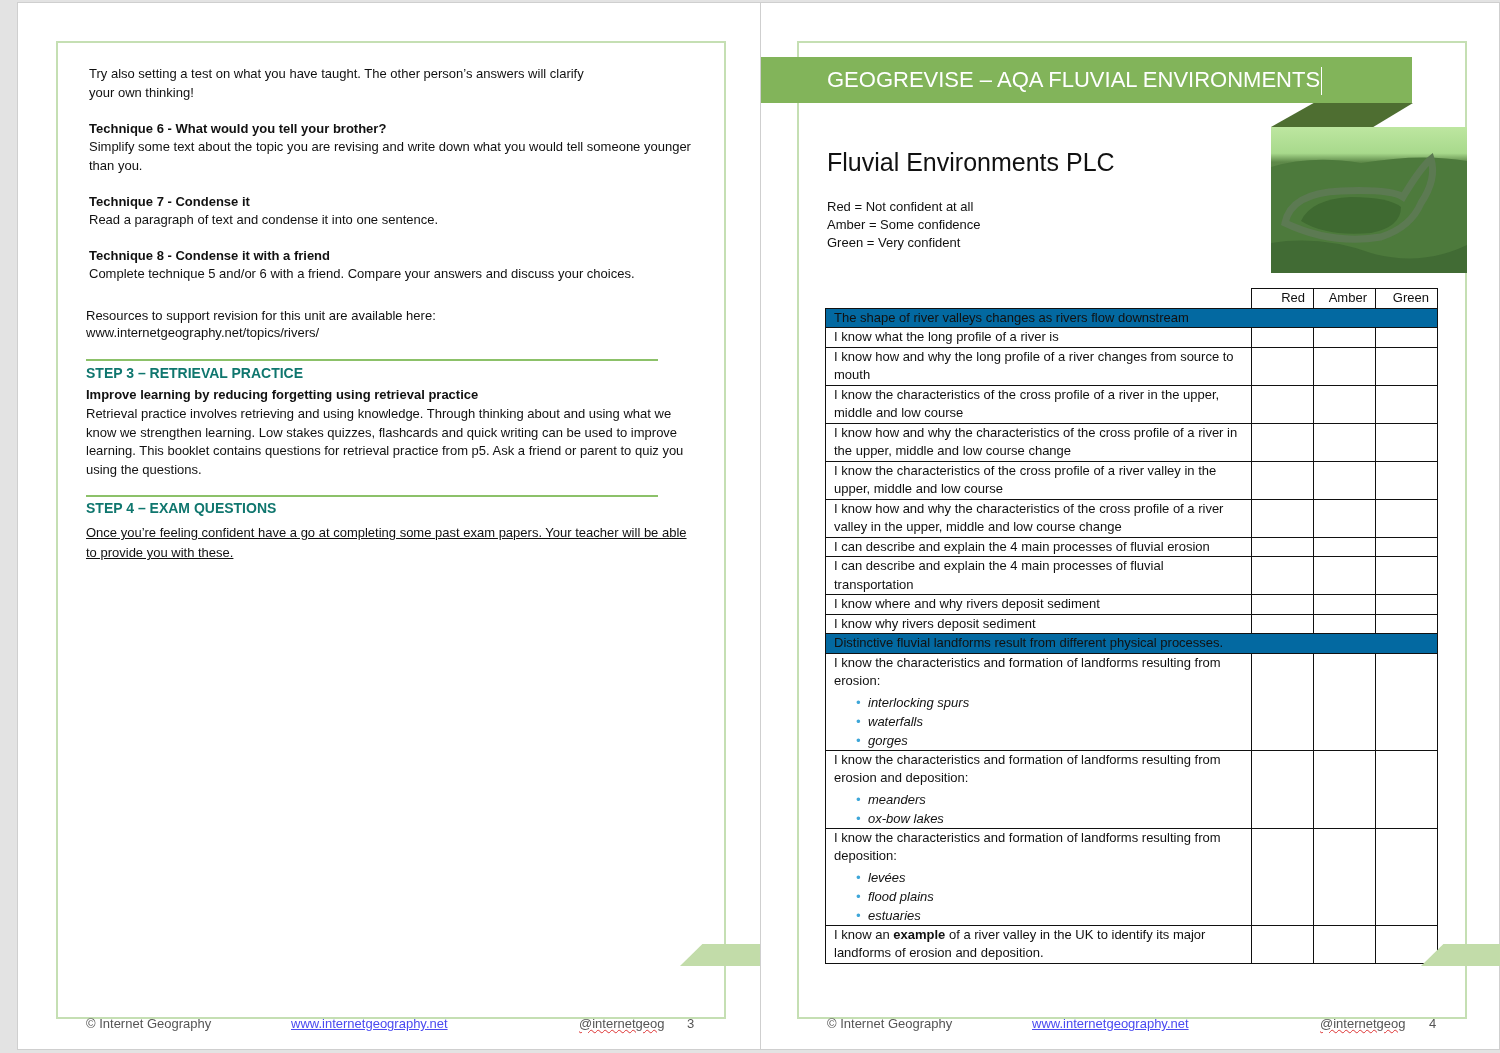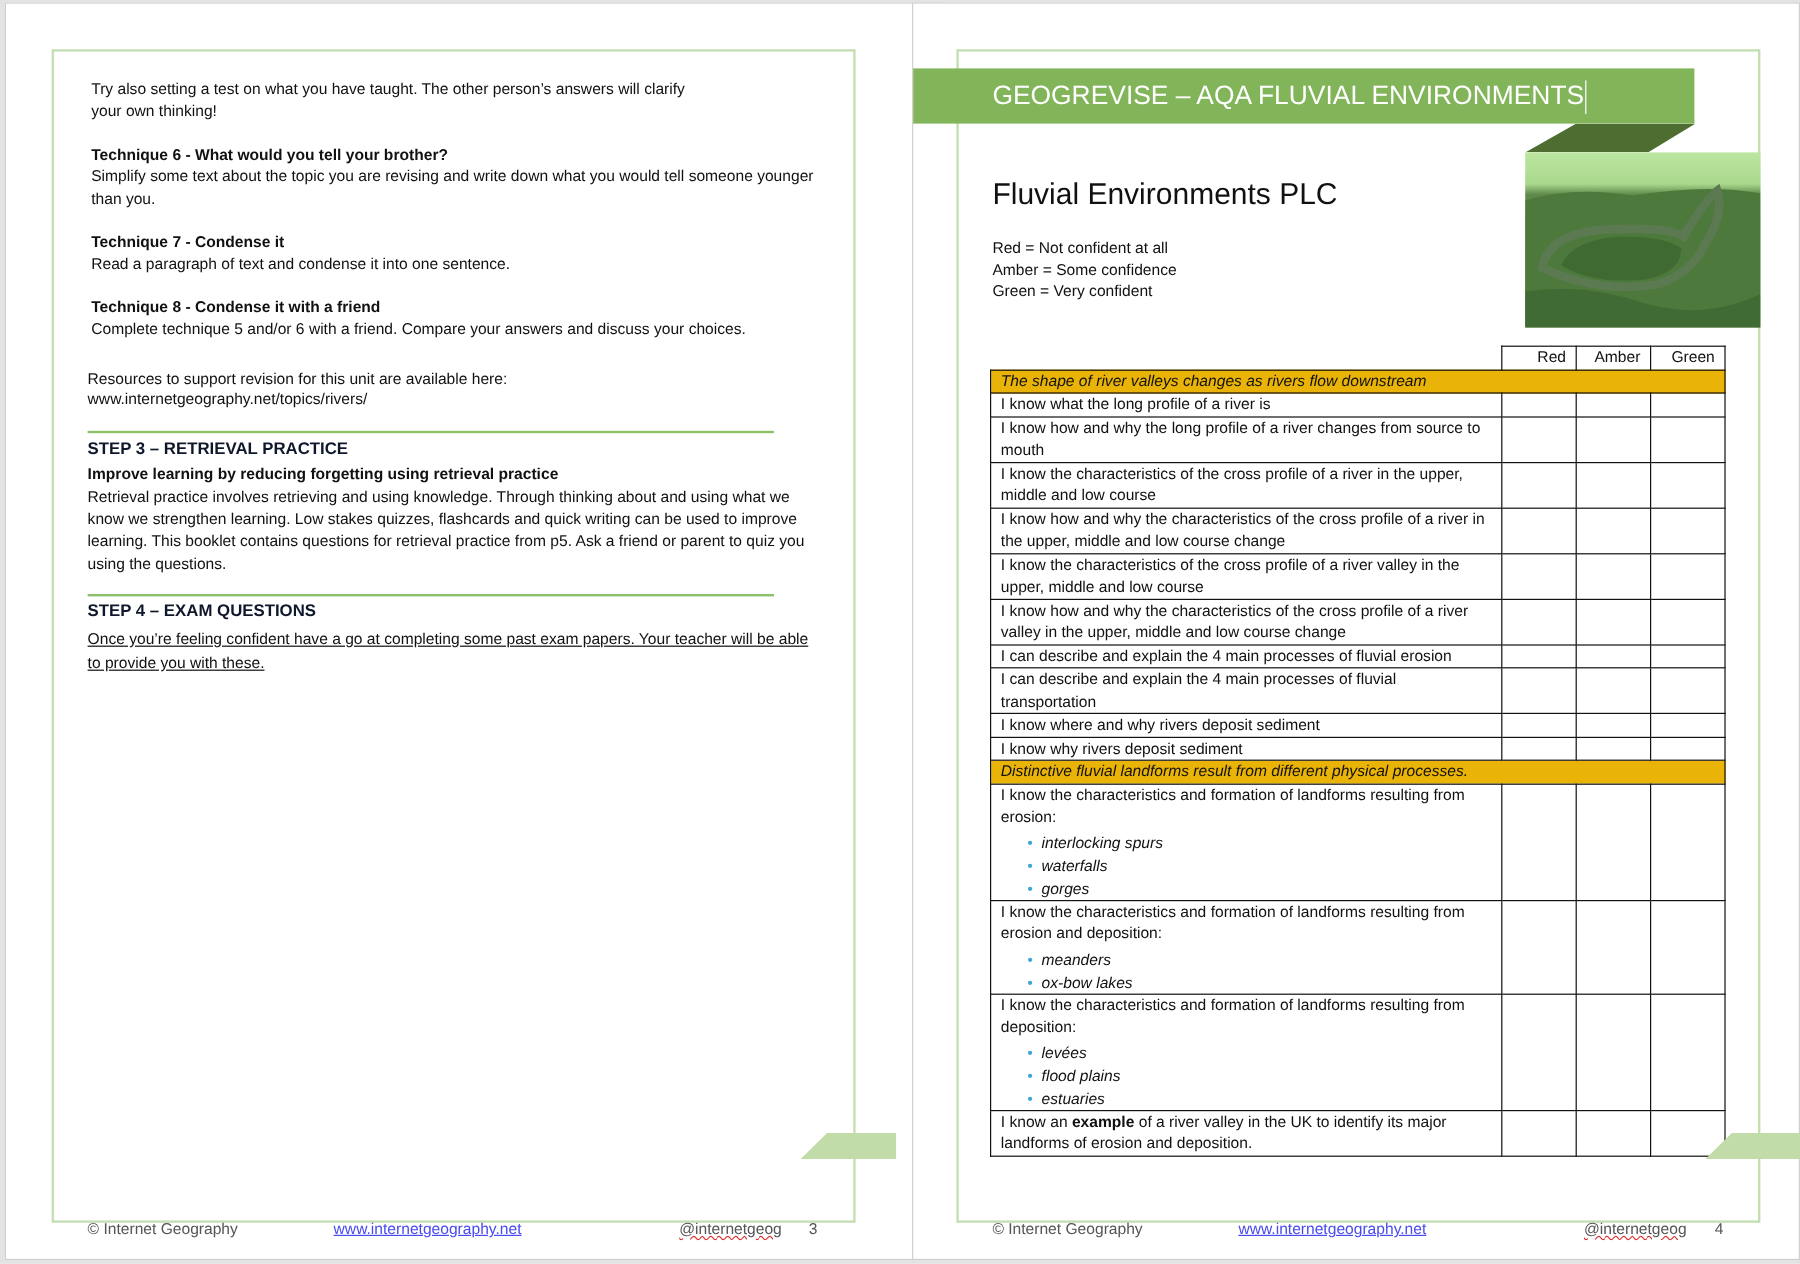--- a/index.html
+++ b/index.html
@@ -1,45 +1,45 @@
 <!DOCTYPE html>
 <html><head>
 <meta charset="utf-8">
 <style>
   * { box-sizing: border-box; margin: 0; padding: 0; }
   html, body { width: 1500px; height: 1053px; overflow: hidden; background: #e3e3e3; }
   body { position: relative; font-family: "Liberation Sans", sans-serif; color: #111; }
   .page { position: absolute; top: 2px; background: #fff; height: 1048px; border: 1px solid #cfcfcf; }
-  .page.left { left: 4px; width: 784px; }
+  .page.left { left: 17px; width: 784px; }
   .page.right { left: 760px; width: 740px; padding-left: 12px; }
   .frame { position: absolute; border: 2px solid #c5dfb3; }
   .left .frame { left: 38px; top: 38px; width: 670px; height: 978px; }
   .right .frame { left: 36px; top: 38px; width: 670px; height: 978px; }
   .txt { position: absolute; font-size: 13px; line-height: 18.5px; }
   .b { font-weight: bold; }
   .step-rule { position: absolute; height: 2px; background: #8cc169; }
-  .step-head { position: absolute; color: #0f172a; font-weight: bold; font-size: 14px; }
+  .step-head { position: absolute; color: #0f766e; font-weight: bold; font-size: 14px; }
   .corner { position: absolute; width: 80px; height: 22px; background: #c2dca9; clip-path: polygon(28% 0,100% 0,100% 100%,0 100%); }
   .footer { position: absolute; top: 1013px; font-size: 13px; color: #555; }
   .footer a { color: #4a4af0; text-decoration: underline; }
   .squig { text-decoration: underline wavy #d33; text-decoration-thickness: 1px; }
   .banner { position: absolute; left: 0; top: 54px; width: 651px; height: 46px; background: #82b45a; color: #fff; font-size: 22px; padding-left: 66px; line-height: 46px; }
   .banner .caret { display: inline-block; width: 1px; height: 28px; background: #fff; vertical-align: middle; margin-left: 1px; }
   .shadow { position: absolute; left: 510px; top: 100px; width: 142px; height: 24px; background: #4e6e31; clip-path: polygon(30% 0,100% 0,72% 100%,0 100%); }
   .photo { position: absolute; left: 510px; top: 124px; width: 196px; height: 146px; overflow: hidden;
     background: linear-gradient(180deg,#bde6a0 0%,#a8d98c 18%,#5f8a4a 24%,#4f7a3d 45%,#4a7136 100%); }
   .photo svg { position: absolute; left: 0; top: 0; }
   .title2 { position: absolute; left: 66px; top: 145px; font-size: 25px; color: #111; }
   table.rag { position: absolute; left: 64px; top: 285px; border-collapse: collapse; font-size: 13px; line-height: 18.5px; }
   table.rag td, table.rag th { border: 1.5px solid #111; padding: 0 8px; vertical-align: top; }
   table.rag th { font-weight: normal; text-align: right; }
   table.rag th.blank { border: none; }
   table.rag td.stmt { width: 426px; }
   table.rag td.rag-cell, table.rag th.rag-h { width: 62px; }
-  table.rag tr.section td { background: #eab308; font-style: italic; }
+  table.rag tr.section td { background: #0369a1; }
   ul.bul { list-style: none; margin: 2px 0 0 22px; }
   ul.bul li { position: relative; padding-left: 12px; line-height: 19px; font-style: italic; }
   ul.bul li::before { content: "•"; position: absolute; left: 0; color: #3ea6d8; }
 </style>
 </head>
 <body>
 
 <div class="page left">
   <div class="frame"></div>
 

